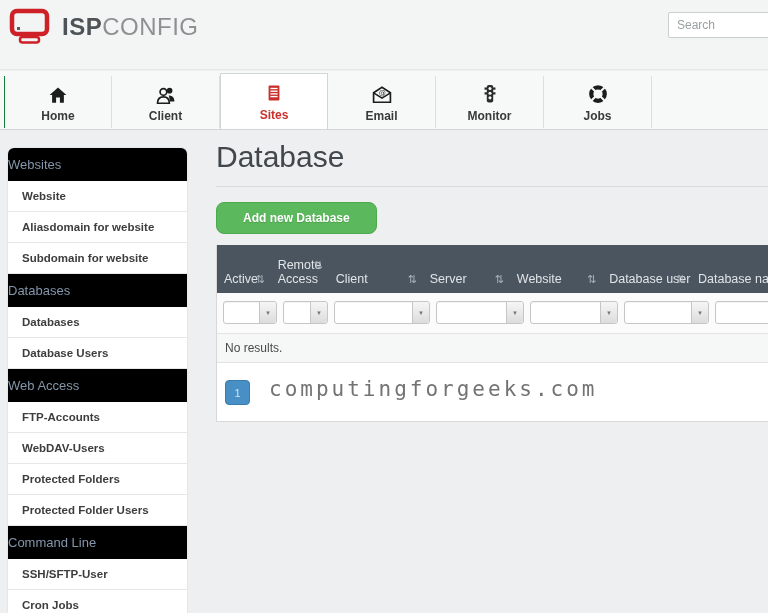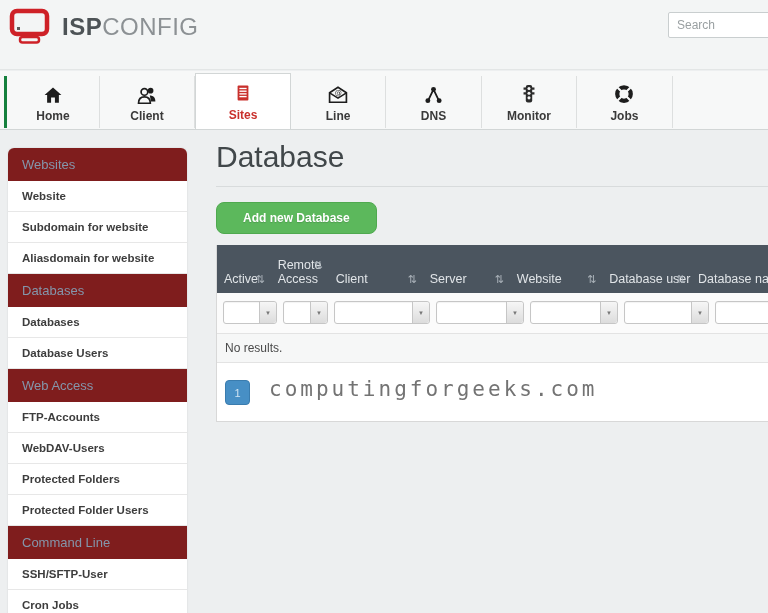--- a/index.html
+++ b/index.html
@@ -19,34 +19,34 @@
                 font-size:12px; padding:0 8px; color:#444; outline:none; }
   .search-box::placeholder { color:#9aa0a2; }
 
   
   .navbar { position:absolute; left:0; top:71px; width:768px; height:59px;
             background:#f7f8f8; border-bottom:1px solid #d2d6d6; padding-left:4px;
             display:flex; }
   .tab { width:108px; height:52px; margin-top:5px; border-right:1px solid #dddfdf;
          display:flex; flex-direction:column; align-items:center; justify-content:center;
          cursor:pointer; }
-  .tab:first-child { border-left:3px solid #15803d; }
+  .tab:first-child { border-left:1px solid #15803d; }
   .tab .tab-icon { height:22px; display:flex; align-items:flex-end; }
   .tab .tab-label { margin-top:5px; font-size:12px; font-weight:bold; color:#3a3a3a; }
   .tab.active { background:#fff; margin-top:2px; height:56px;
                 border:1px solid #d2d6d6; border-bottom:none; }
   .tab.active .tab-label { color:#c9302c; }
   .tab.partial { border-right:none; }
 
   
   .sidebar { position:absolute; left:8px; top:148px; width:179px;
              border-radius:6px 6px 0 0; overflow:hidden;
              box-shadow:0 0 2px rgba(0,0,0,.12); background:#fff; }
-  .side-section { background:#7f1d1d; color:#8496ab; font-size:13px;
-                  padding:9px 14px; }
+  .side-section { background:#000000; color:#8496ab; font-size:13px;
+                  padding:9px 0; }
   .side-item { background:#fff; color:#3d3d3d; font-size:11.5px; font-weight:bold;
                padding:9px 14px; border-bottom:1px solid #e7e7e7; cursor:pointer; }
 
   
   .main { position:absolute; left:216px; top:132px; width:600px; }
   .page-title { font-size:30px; color:#41474a; margin-top:8px; }
   .title-rule { border:none; border-top:1px solid #d8dbdc; margin-top:12px; }
   .add-btn { margin-top:15px; display:inline-block; background:#5cb85c;
              border:1px solid #4fa94f; border-radius:8px; color:#fff;
              font-size:12px; font-weight:bold; padding:8px 26px; cursor:pointer;
@@ -139,34 +139,23 @@
   </div>
 
   <div class="tab">
     <span class="tab-icon">
       <svg width="22" height="19" viewBox="0 0 17 14">
         <path d="M2 5.6 8.5 1.4 15 5.6 V13 H2 Z" fill="none" stroke="#1d1d1d" stroke-width="1.3"></path>
         <path d="M2 5.8 8.5 9.8 15 5.8" fill="none" stroke="#1d1d1d" stroke-width="1.2"></path>
         <text x="6" y="7.4" font-size="5.5" fill="#1d1d1d" font-family="DejaVu Sans">@</text>
       </svg>
     </span>
-    <span class="tab-label">Line</span>
-  </div>
-
-  <div class="tab">
-    <span class="tab-icon">
-      <svg width="21" height="18" viewBox="0 0 16 14">
-        <path d="M8 2.6 3.8 11.4 M8 2.6 12.2 11.4" stroke="#1d1d1d" stroke-width="1.4" fill="none"></path>
-        <circle cx="8" cy="2.6" r="1.9" fill="#1d1d1d"></circle>
-        <circle cx="3.6" cy="11.4" r="1.9" fill="#1d1d1d"></circle>
-        <circle cx="12.4" cy="11.4" r="1.9" fill="#1d1d1d"></circle>
-      </svg>
-    </span>
-    <span class="tab-label">DNS</span>
-  </div>
+    <span class="tab-label">Email</span>
+  </div>
+
 
   <div class="tab">
     <span class="tab-icon">
       <svg width="14" height="20" viewBox="0 0 10 15">
         <rect x="2.6" y="0.8" width="4.8" height="13" rx="1.5" fill="#2b2b2b"></rect>
         <rect x="0.9" y="2.6" width="1.9" height="1.7" fill="#2b2b2b"></rect>
         <rect x="7.2" y="2.6" width="1.9" height="1.7" fill="#2b2b2b"></rect>
         <rect x="0.9" y="6.2" width="1.9" height="1.7" fill="#2b2b2b"></rect>
         <rect x="7.2" y="6.2" width="1.9" height="1.7" fill="#2b2b2b"></rect>
         <circle cx="5" cy="3.4" r="1.15" fill="#f7f8f8"></circle>
@@ -186,22 +175,22 @@
     </span>
     <span class="tab-label">Jobs</span>
   </div>
 
   <div class="tab partial"></div>
 </div>
 
 <div class="sidebar">
   <div class="side-section">Websites</div>
   <div class="side-item">Website</div>
+  <div class="side-item">Aliasdomain for website</div>
   <div class="side-item">Subdomain for website</div>
-  <div class="side-item">Aliasdomain for website</div>
   <div class="side-section">Databases</div>
   <div class="side-item">Databases</div>
   <div class="side-item">Database Users</div>
   <div class="side-section">Web Access</div>
   <div class="side-item">FTP-Accounts</div>
   <div class="side-item">WebDAV-Users</div>
   <div class="side-item">Protected Folders</div>
   <div class="side-item">Protected Folder Users</div>
   <div class="side-section">Command Line</div>
   <div class="side-item">SSH/SFTP-User</div>

